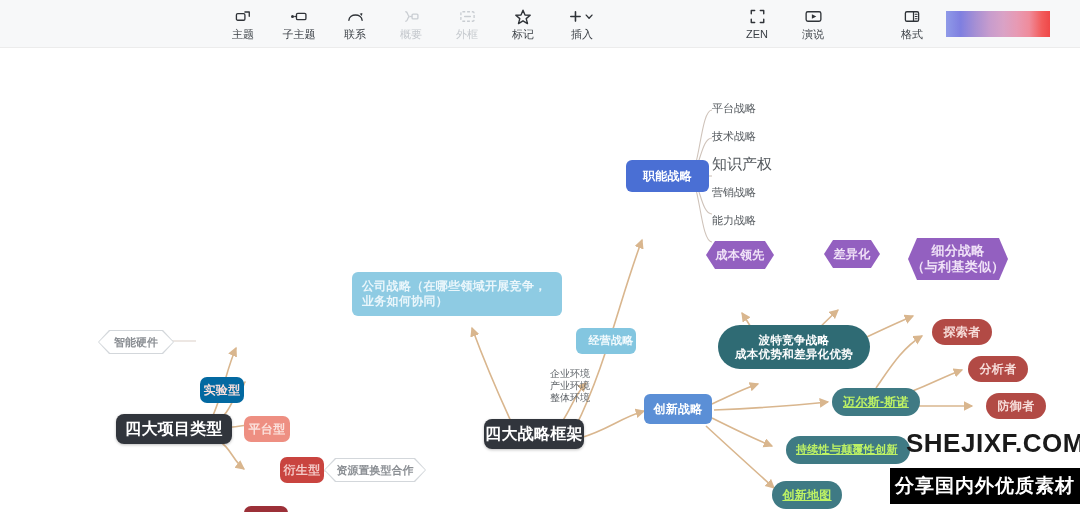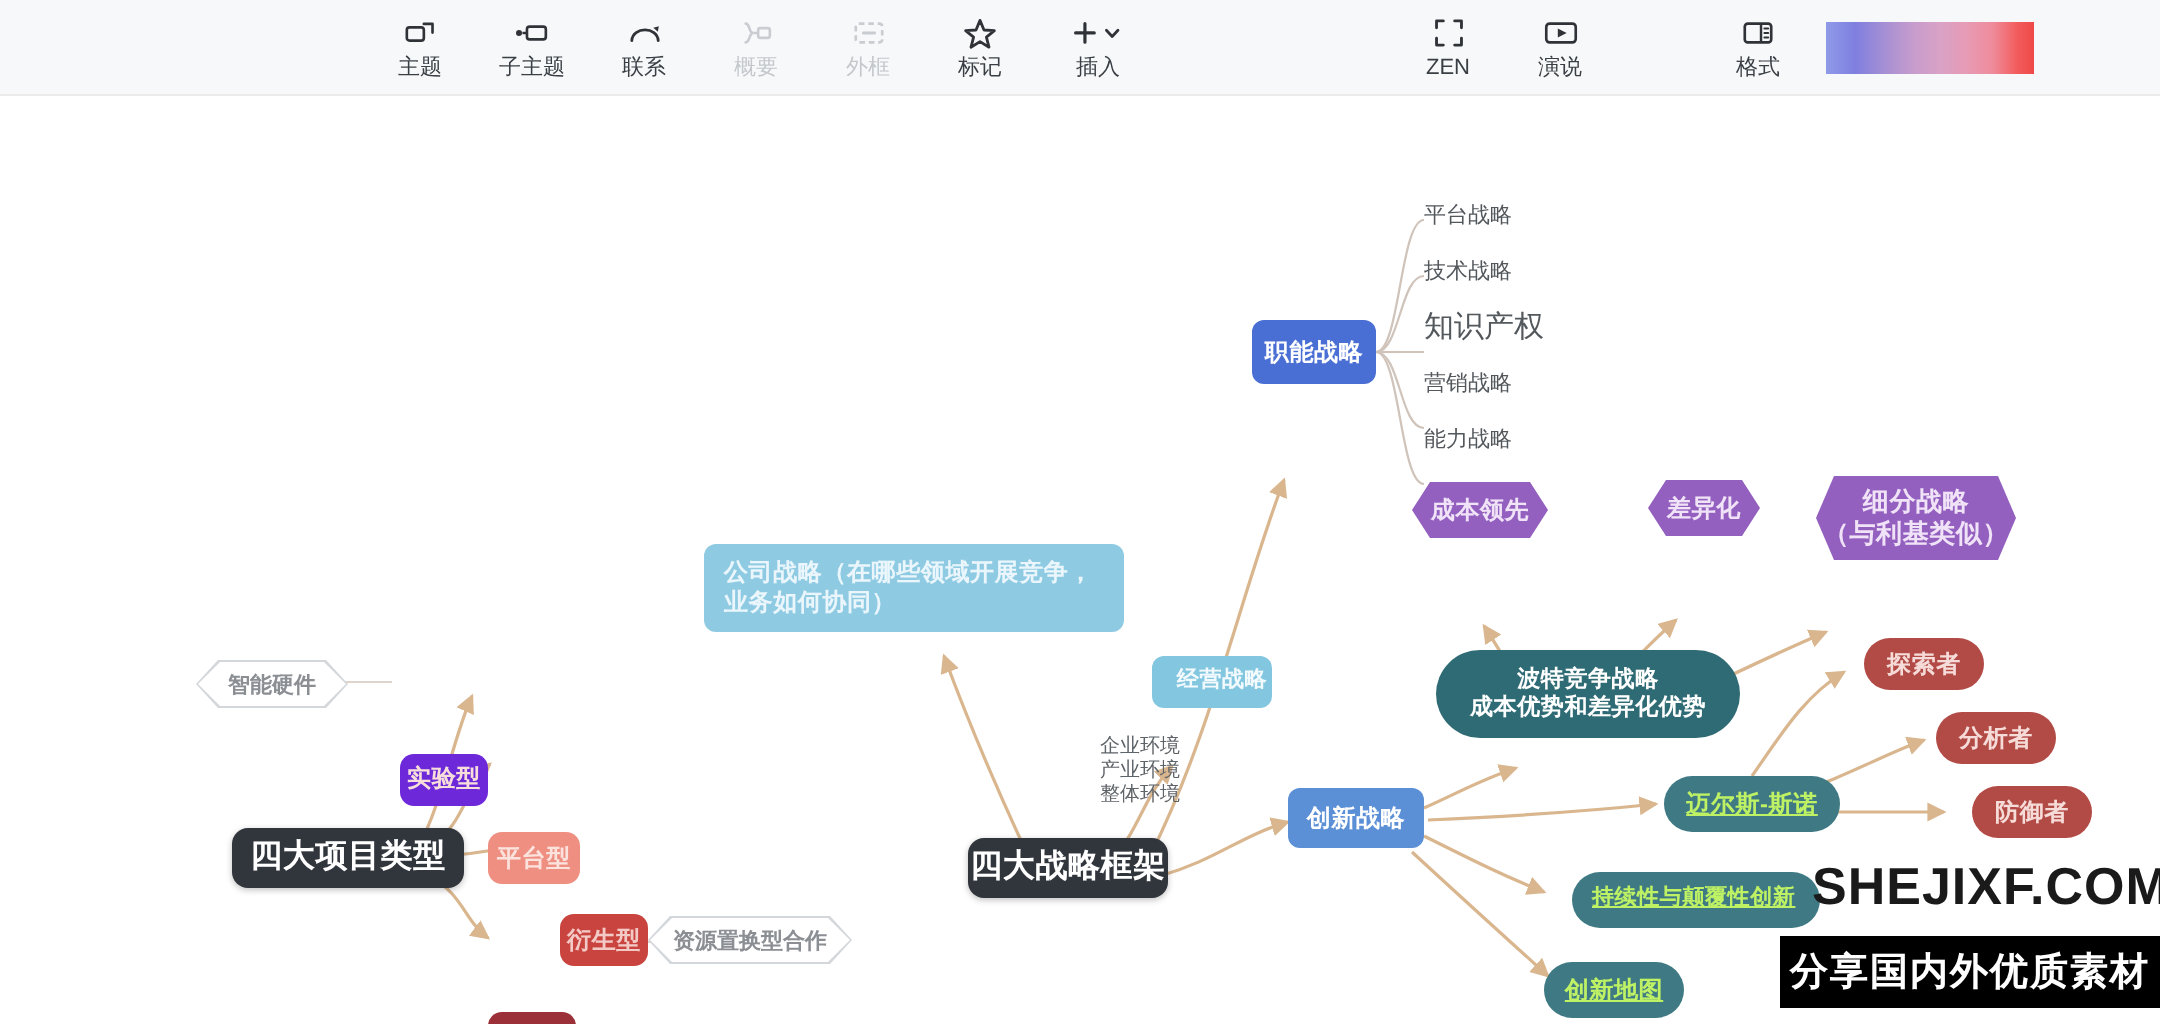--- a/index.html
+++ b/index.html
@@ -15,21 +15,21 @@
     width: 1080px; height: 512px;
     background: #ffffff;
   }
 
   
   .toolbar {
     position: absolute; top: 0; left: 0;
     width: 1080px; height: 48px;
     background: #f7f8f9;
     border-bottom: 1px solid #ececec;
-    display: flex; align-items: center;
+    display: flex; align-items: center; padding-left: 33px;
   }
   .tb-group { display: flex; align-items: center; }
   .tb-item {
     width: 56px; height: 46px;
     display: flex; flex-direction: column;
     align-items: center; justify-content: center;
     gap: 2px;
     cursor: pointer;
     user-select: none;
   }
@@ -83,21 +83,21 @@
   
   .root {
     background: #31353c;
     color: #ffffff;
     font-size: 16px;
     border-radius: 8px;
     box-shadow: 0 1px 3px rgba(0,0,0,.25);
   }
 
   
-  .pk1 { background:#6d28d9; color:#f7dedb; font-size:12px;font-family:Liberation Mono, monospace; }
+  .pk1 { background:#0369a1; color:#f7dedb; font-size:12px; }
   .pk2 { background:#ee8f82; color:#fbe2dd; font-size:12px; }
   .pk3 { background:#c9443f; color:#f3c9c6; font-size:12px; }
   .pk4 { background:#9c3038; color:#eab9bc; font-size:12px; }
 
   
   .bl-soft {
     background:#8ecbe3; color:#eaf6fb; font-size:12px;
     justify-content:flex-start; text-align:left;
     padding: 6px 10px; border-radius: 6px; font-weight:600;
   }
@@ -337,21 +337,21 @@
     <div class="hexo-wrap" style="left:324px; top:410px; width:102px; height:24px;">
       <div class="hexo-in">资源置换型合作</div>
     </div>
 
     <div class="node root" style="left:484px; top:371px; width:100px; height:30px;">四大战略框架</div>
 
     <div class="node bl-soft" style="left:352px; top:224px; width:210px; height:44px;">公司战略（在哪些领域开展竞争，业务如何协同）</div>
 
     <div class="node bl-chip" style="left:576px; top:280px; width:60px; height:26px;padding-left:10px;">经营战略</div>
 
-    <div class="node bl-mid" style="left:626px; top:112px; width:62px; height:32px;">职能战略</div>
+    <div class="node bl-mid" style="left:626px; top:112px; width:83px; height:32px;">职能战略</div>
 
     <div class="node bl-node" style="left:644px; top:346px; width:68px; height:30px;">创新战略</div>
 
     <div class="freetext" style="left:538px; top:320px; width:64px;">企业环境
 产业环境
 整体环境</div>
 
     <div class="freetext" style="left:712px; top:54px; width:62px; font-size:11px; color:#53585d; text-align:left;">平台战略</div>
     <div class="freetext" style="left:712px; top:82px; width:62px; font-size:11px; color:#53585d; text-align:left;">技术战略</div>
     <div class="freetext" style="left:712px; top:110px; width:62px; font-size:15px; color:#53585d; text-align:left;">知识产权</div>

